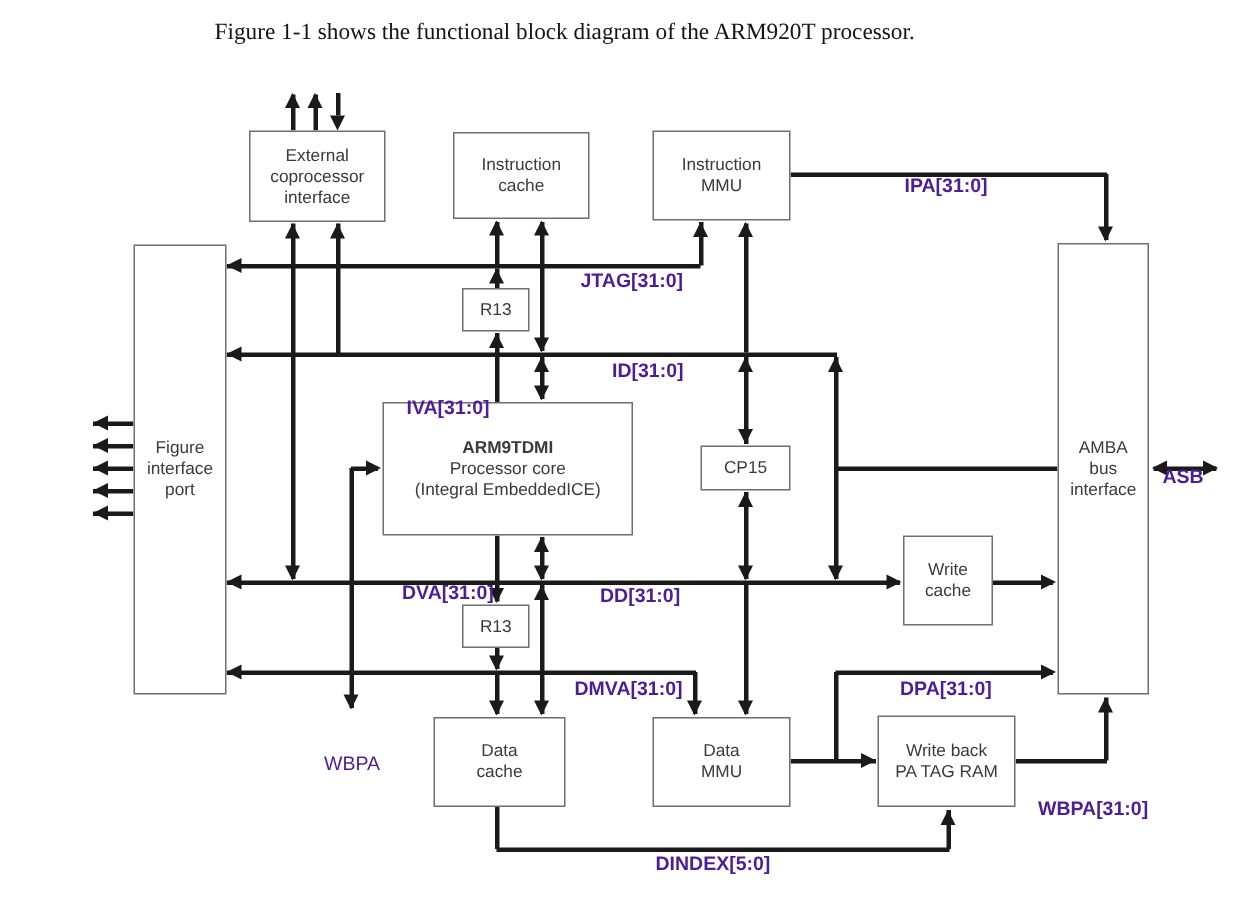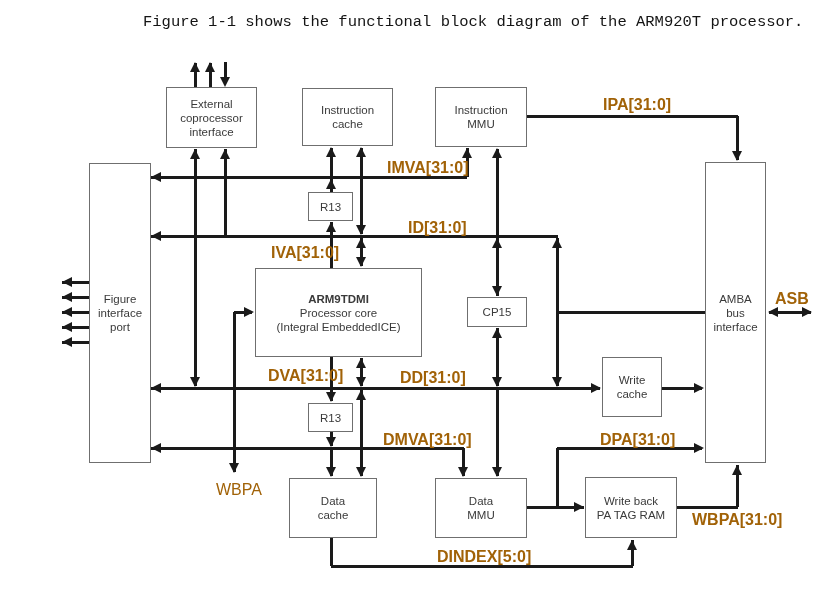--- a/index.html
+++ b/index.html
@@ -1,32 +1,32 @@
 <!DOCTYPE html>
 <html><head>
 <meta charset="utf-8">
 <style>
   html,body{margin:0;padding:0;background:#fff;}
   #stage{position:relative;width:831px;height:616px;background:#ffffff;overflow:hidden;
          font-family:"Liberation Sans",sans-serif;}
-  #intro{position:absolute;left:143px;top:13px;font-family:Liberation Mono, monospace;
+  #intro{position:absolute;left:143px;top:13px;font-family:Liberation Serif, serif;
          font-size:15.5px;color:#141414;white-space:nowrap;}
   #caption{position:absolute;right:16px;top:590px;font-size:14.5px;font-weight:bold;
          color:#141414;white-space:nowrap;}
   .node{position:absolute;box-sizing:border-box;border:1px solid #6f6f6f;background:#fff;
         display:flex;flex-direction:column;justify-content:center;align-items:center;
         text-align:center;font-size:11.5px;line-height:14px;color:#3a3a3a;z-index:2;}
   .node .b{font-weight:bold;}
   .seg{position:absolute;background:#1a1a1a;z-index:1;}
   .arr{position:absolute;width:0;height:0;z-index:3;}
   .arr-up{border-left:5px solid transparent;border-right:5px solid transparent;border-bottom:10px solid #1a1a1a;}
   .arr-down{border-left:5px solid transparent;border-right:5px solid transparent;border-top:10px solid #1a1a1a;}
   .arr-left{border-top:5px solid transparent;border-bottom:5px solid transparent;border-right:10px solid #1a1a1a;}
   .arr-right{border-top:5px solid transparent;border-bottom:5px solid transparent;border-left:10px solid #1a1a1a;}
-  .lbl{position:absolute;font-size:16px;color:#a16207;white-space:nowrap;z-index:4;}
+  .lbl{position:absolute;font-size:13px;color:#4c1d95;white-space:nowrap;z-index:4;margin-top:20px;}
   .lbl.b{font-weight:bold;}
 </style>
 </head>
 <body>
 
 <div id="stage">
   <div id="intro">Figure 1-1 shows the functional block diagram of the ARM920T processor.</div>
   <div id="diagram">
       <div class="node" style="left: 89px; top: 163px; width: 62px; height: 300px;">
         <div>Figure</div>
@@ -171,21 +171,21 @@
       <div class="arr arr-right" style="left: 694px; top: 383px;"></div>
       <div class="arr arr-right" style="left: 694px; top: 443px;"></div>
       <div class="arr arr-right" style="left: 574px; top: 502px;"></div>
       <div class="arr arr-up" style="left: 732px; top: 465px;"></div>
       <div class="arr arr-down" style="left: 732px; top: 151px;"></div>
       <div class="arr arr-right" style="left: 244px; top: 307px;"></div>
       <div class="arr arr-down" style="left: 229px; top: 463px;"></div>
       <div class="arr arr-up" style="left: 627px; top: 540px;"></div>
       <div class="arr arr-left" style="left: 768px; top: 307px;"></div>
       <div class="arr arr-right" style="left: 802px; top: 307px;"></div>
-      <div class="lbl b" style="left: 387px; top: 159px;">IMVA[31:0]</div>
+      <div class="lbl b" style="left: 387px; top: 159px;">JTAG[31:0]</div>
       <div class="lbl b" style="left: 408px; top: 219px;">ID[31:0]</div>
       <div class="lbl b" style="left: 271px; top: 244px;">IVA[31:0]</div>
       <div class="lbl b" style="left: 603px; top: 96px;">IPA[31:0]</div>
       <div class="lbl b" style="left: 268px; top: 367px;">DVA[31:0]</div>
       <div class="lbl b" style="left: 400px; top: 369px;">DD[31:0]</div>
       <div class="lbl b" style="left: 383px; top: 431px;">DMVA[31:0]</div>
       <div class="lbl b" style="left: 600px; top: 431px;">DPA[31:0]</div>
       <div class="lbl b" style="left: 692px; top: 511px;">WBPA[31:0]</div>
       <div class="lbl b" style="left: 437px; top: 548px;">DINDEX[5:0]</div>
       <div class="lbl" style="left: 216px; top: 481px;">WBPA</div>

